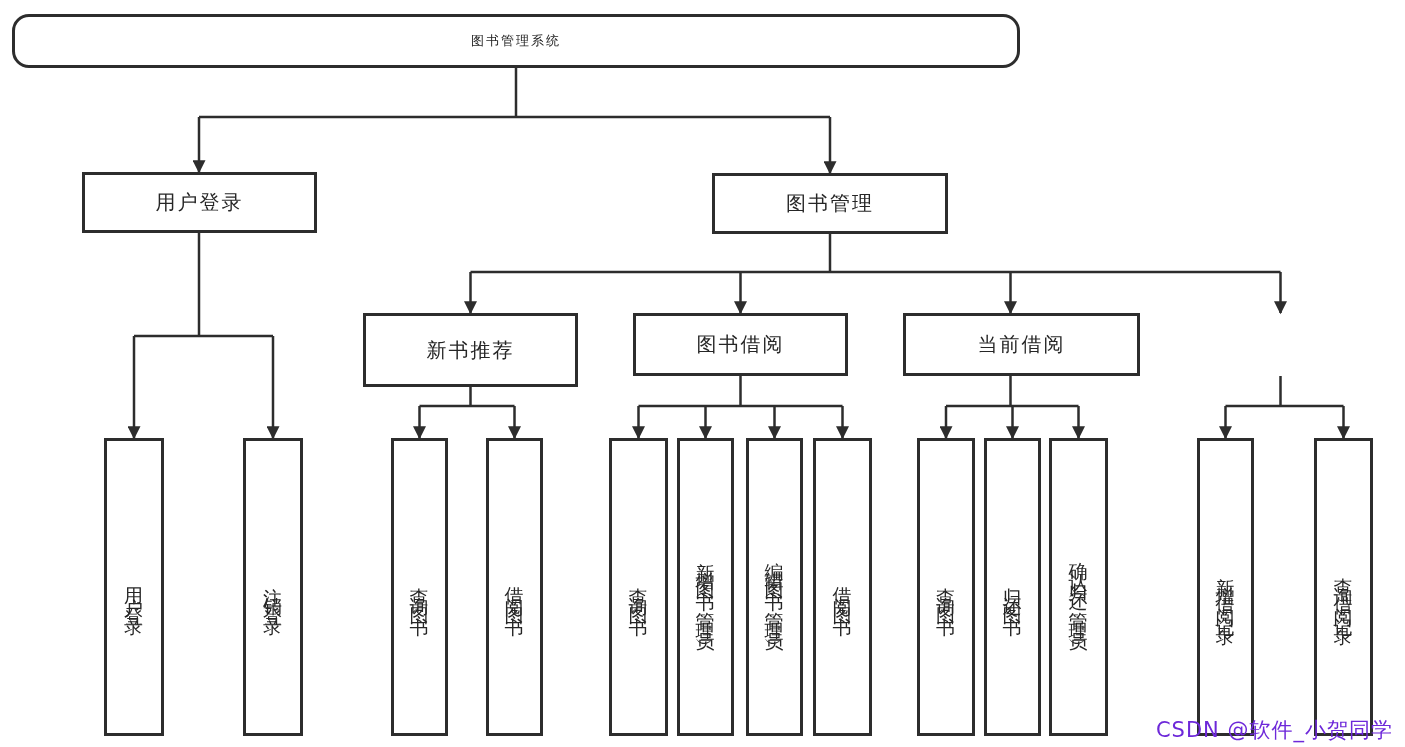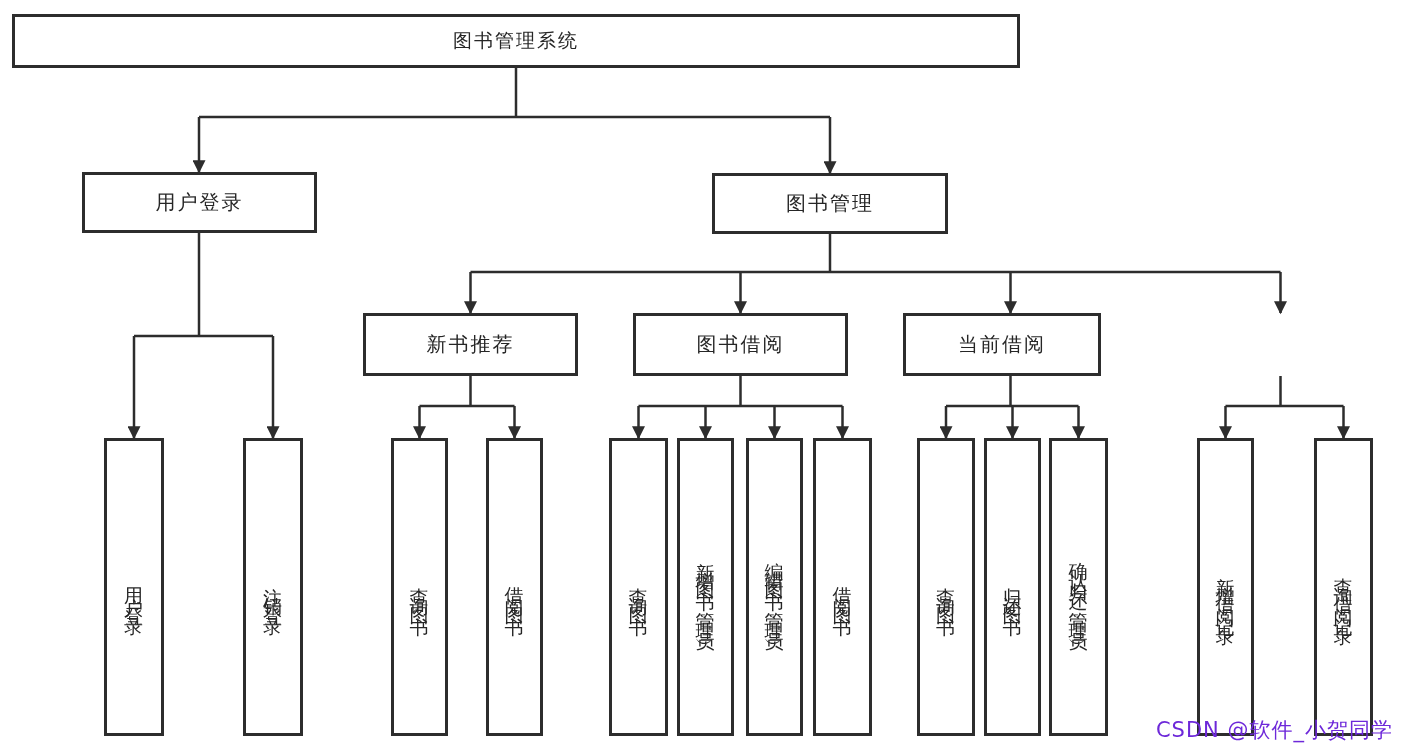--- a/index.html
+++ b/index.html
@@ -21,21 +21,21 @@
     box-sizing: border-box;
     border: 3px solid #2d2d2d;
     background: #ffffff;
     display: flex;
     align-items: center;
     justify-content: center;
     color: #262626;
     z-index: 1;
   }
   .node.h { font-size: 20px; letter-spacing: 2px; }
-  .node.root { font-size: 19px; }
+  .node.root { font-size: 13px; border-radius: 17px; }
   .node.v { font-size: 19px; }
   .vlabel {
     writing-mode: vertical-rl;
     text-orientation: mixed;
     letter-spacing: 10px;
     line-height: 1;
     margin-bottom: -10px;
     white-space: nowrap;
   }
   .hlabel { white-space: nowrap; }
@@ -109,27 +109,27 @@
     <span class="hlabel">图书管理系统</span>
   </div>
 
   <div class="node h" style="left:82px; top:172px; width:235px; height:61px;">
     <span class="hlabel">用户登录</span>
   </div>
   <div class="node h" style="left:712px; top:173px; width:236px; height:61px;text-align:center;">
     <span class="hlabel">图书管理</span>
   </div>
 
-  <div class="node h" style="left:363px; top:313px; width:215px; height:63px;">
+  <div class="node h" style="left:363px; top:313px; width:215px; height:74px;">
     <span class="hlabel">新书推荐</span>
   </div>
   <div class="node h" style="left:633px; top:313px; width:215px; height:63px;">
     <span class="hlabel">图书借阅</span>
   </div>
-  <div class="node h" style="left:903px; top:313px; width:198px; height:63px;">
+  <div class="node h" style="left:903px; top:313px; width:237px; height:63px;">
     <span class="hlabel">当前借阅</span>
   </div>
 
   <div class="node v" style="left:104px; top:438px; width:60px; height:298px;">
     <span class="vlabel">用户登录</span>
   </div>
   <div class="node v" style="left:243px; top:438px; width:60px; height:298px;">
     <span class="vlabel">注销登录</span>
   </div>
 

